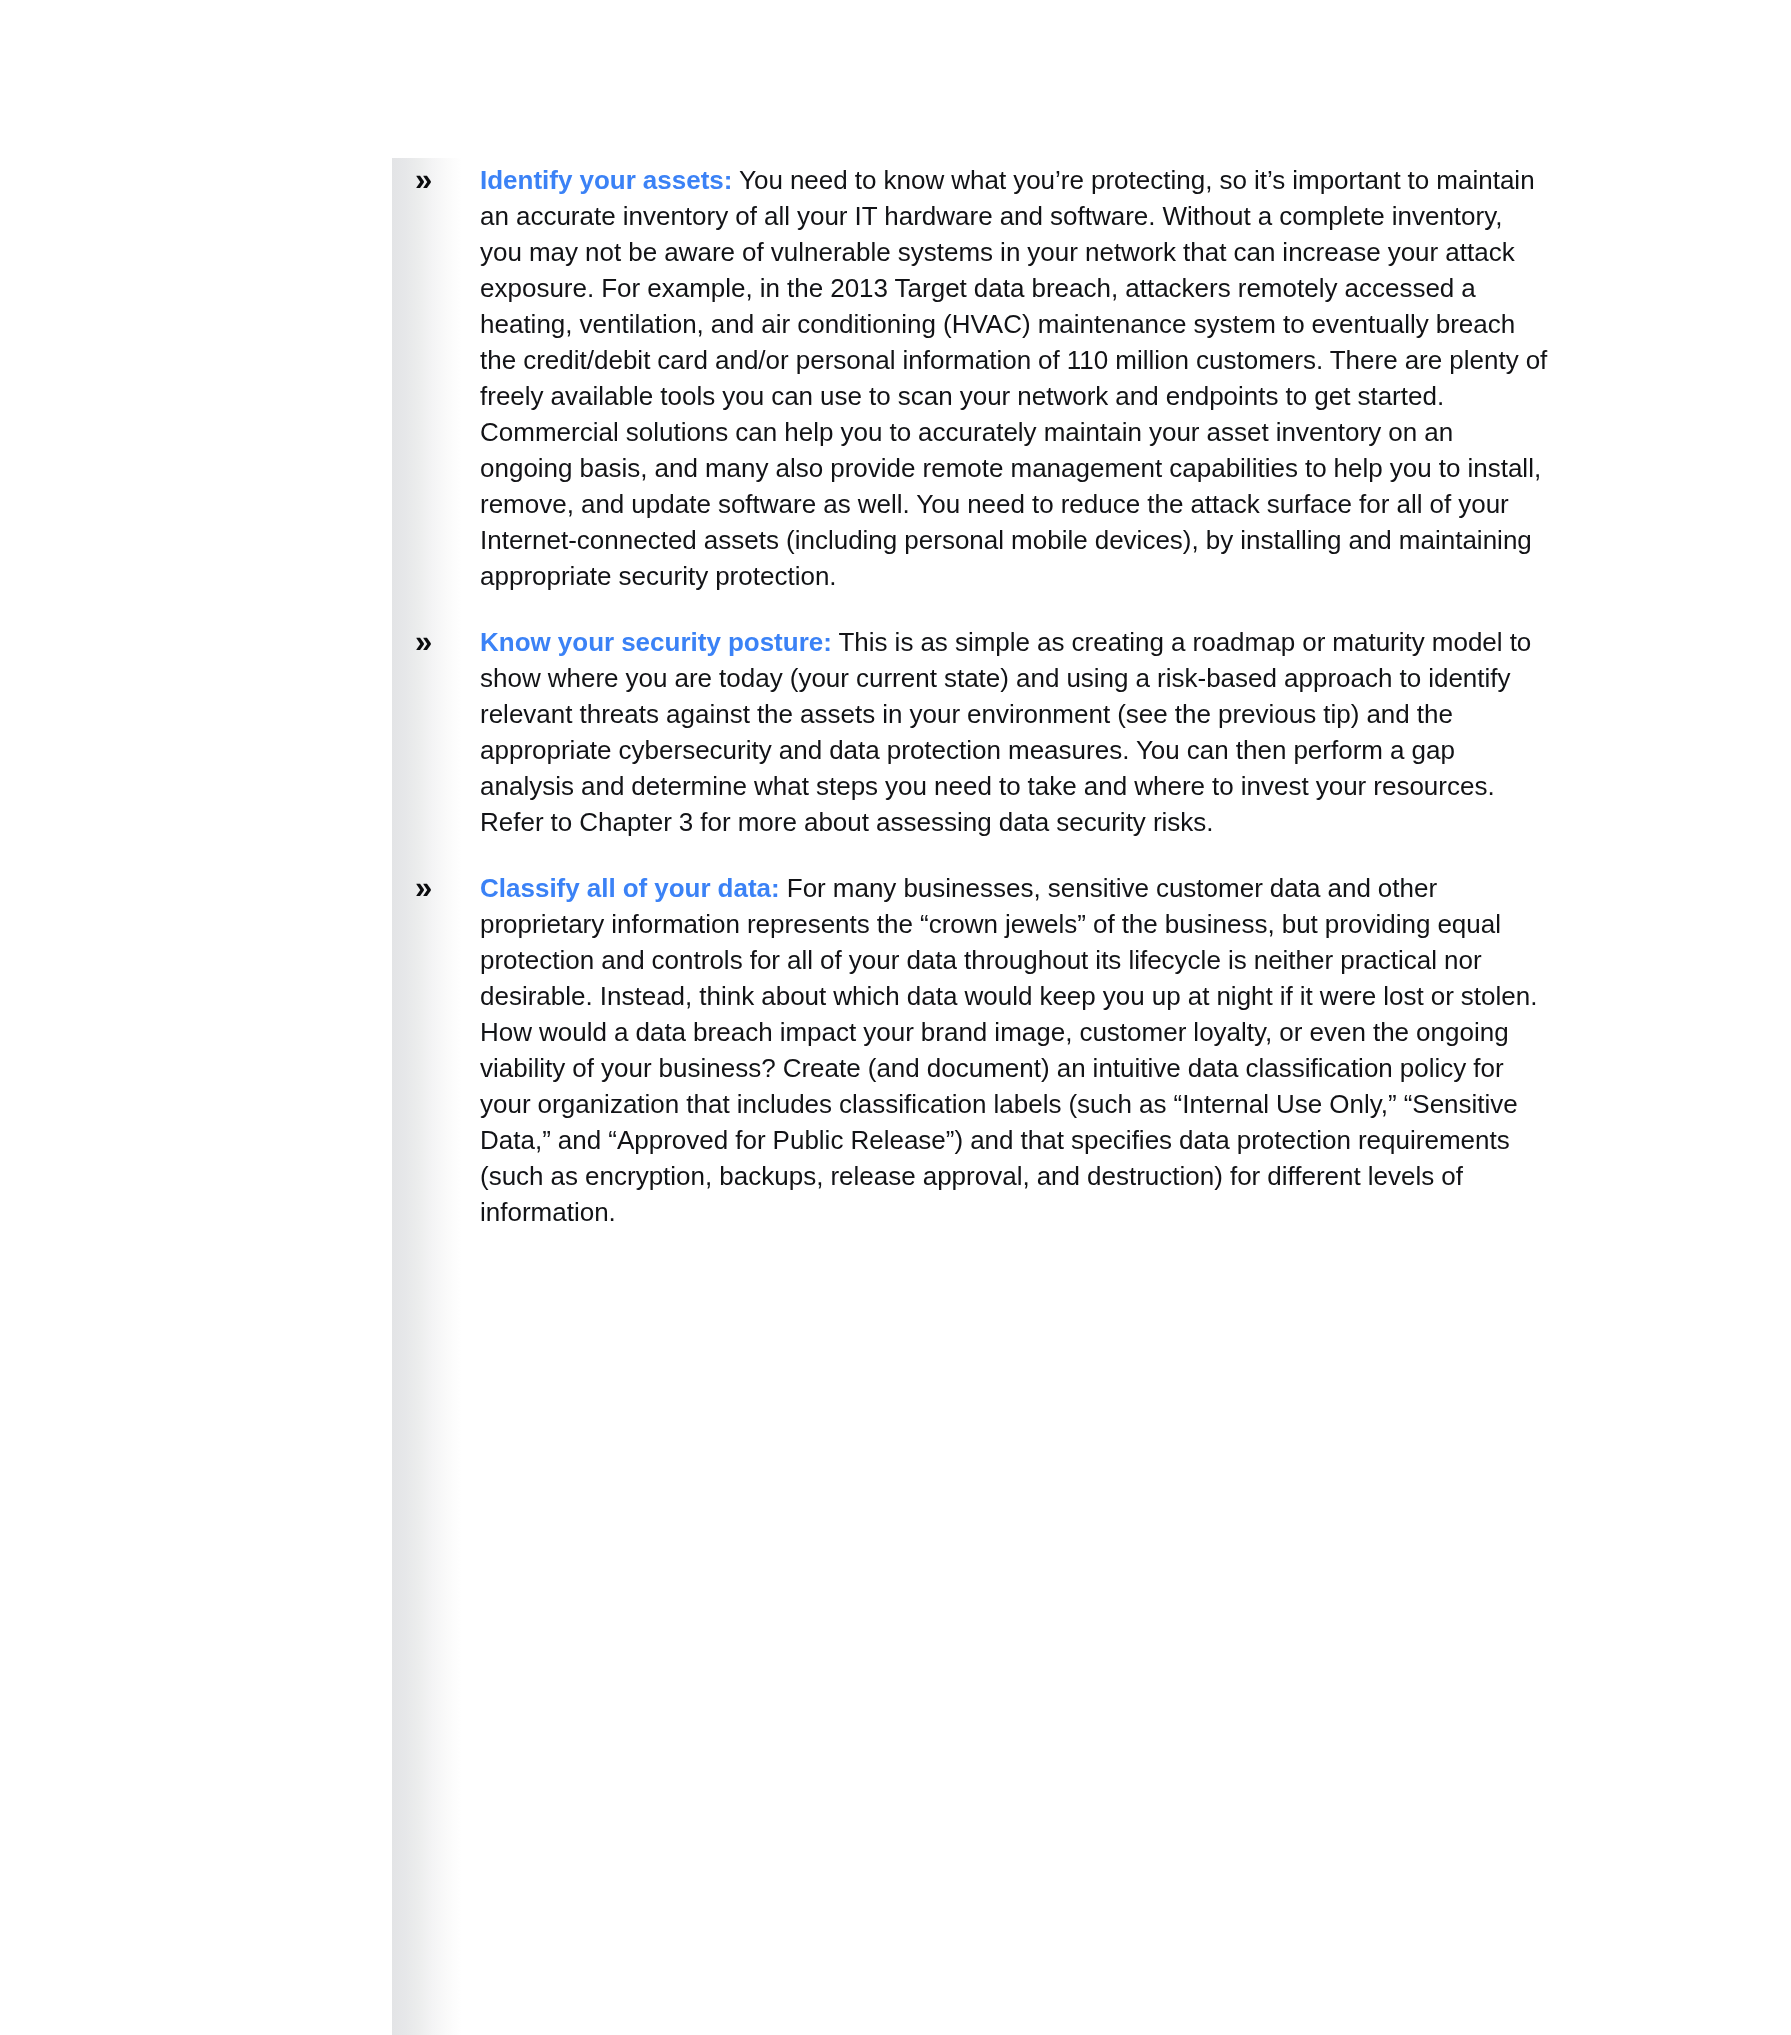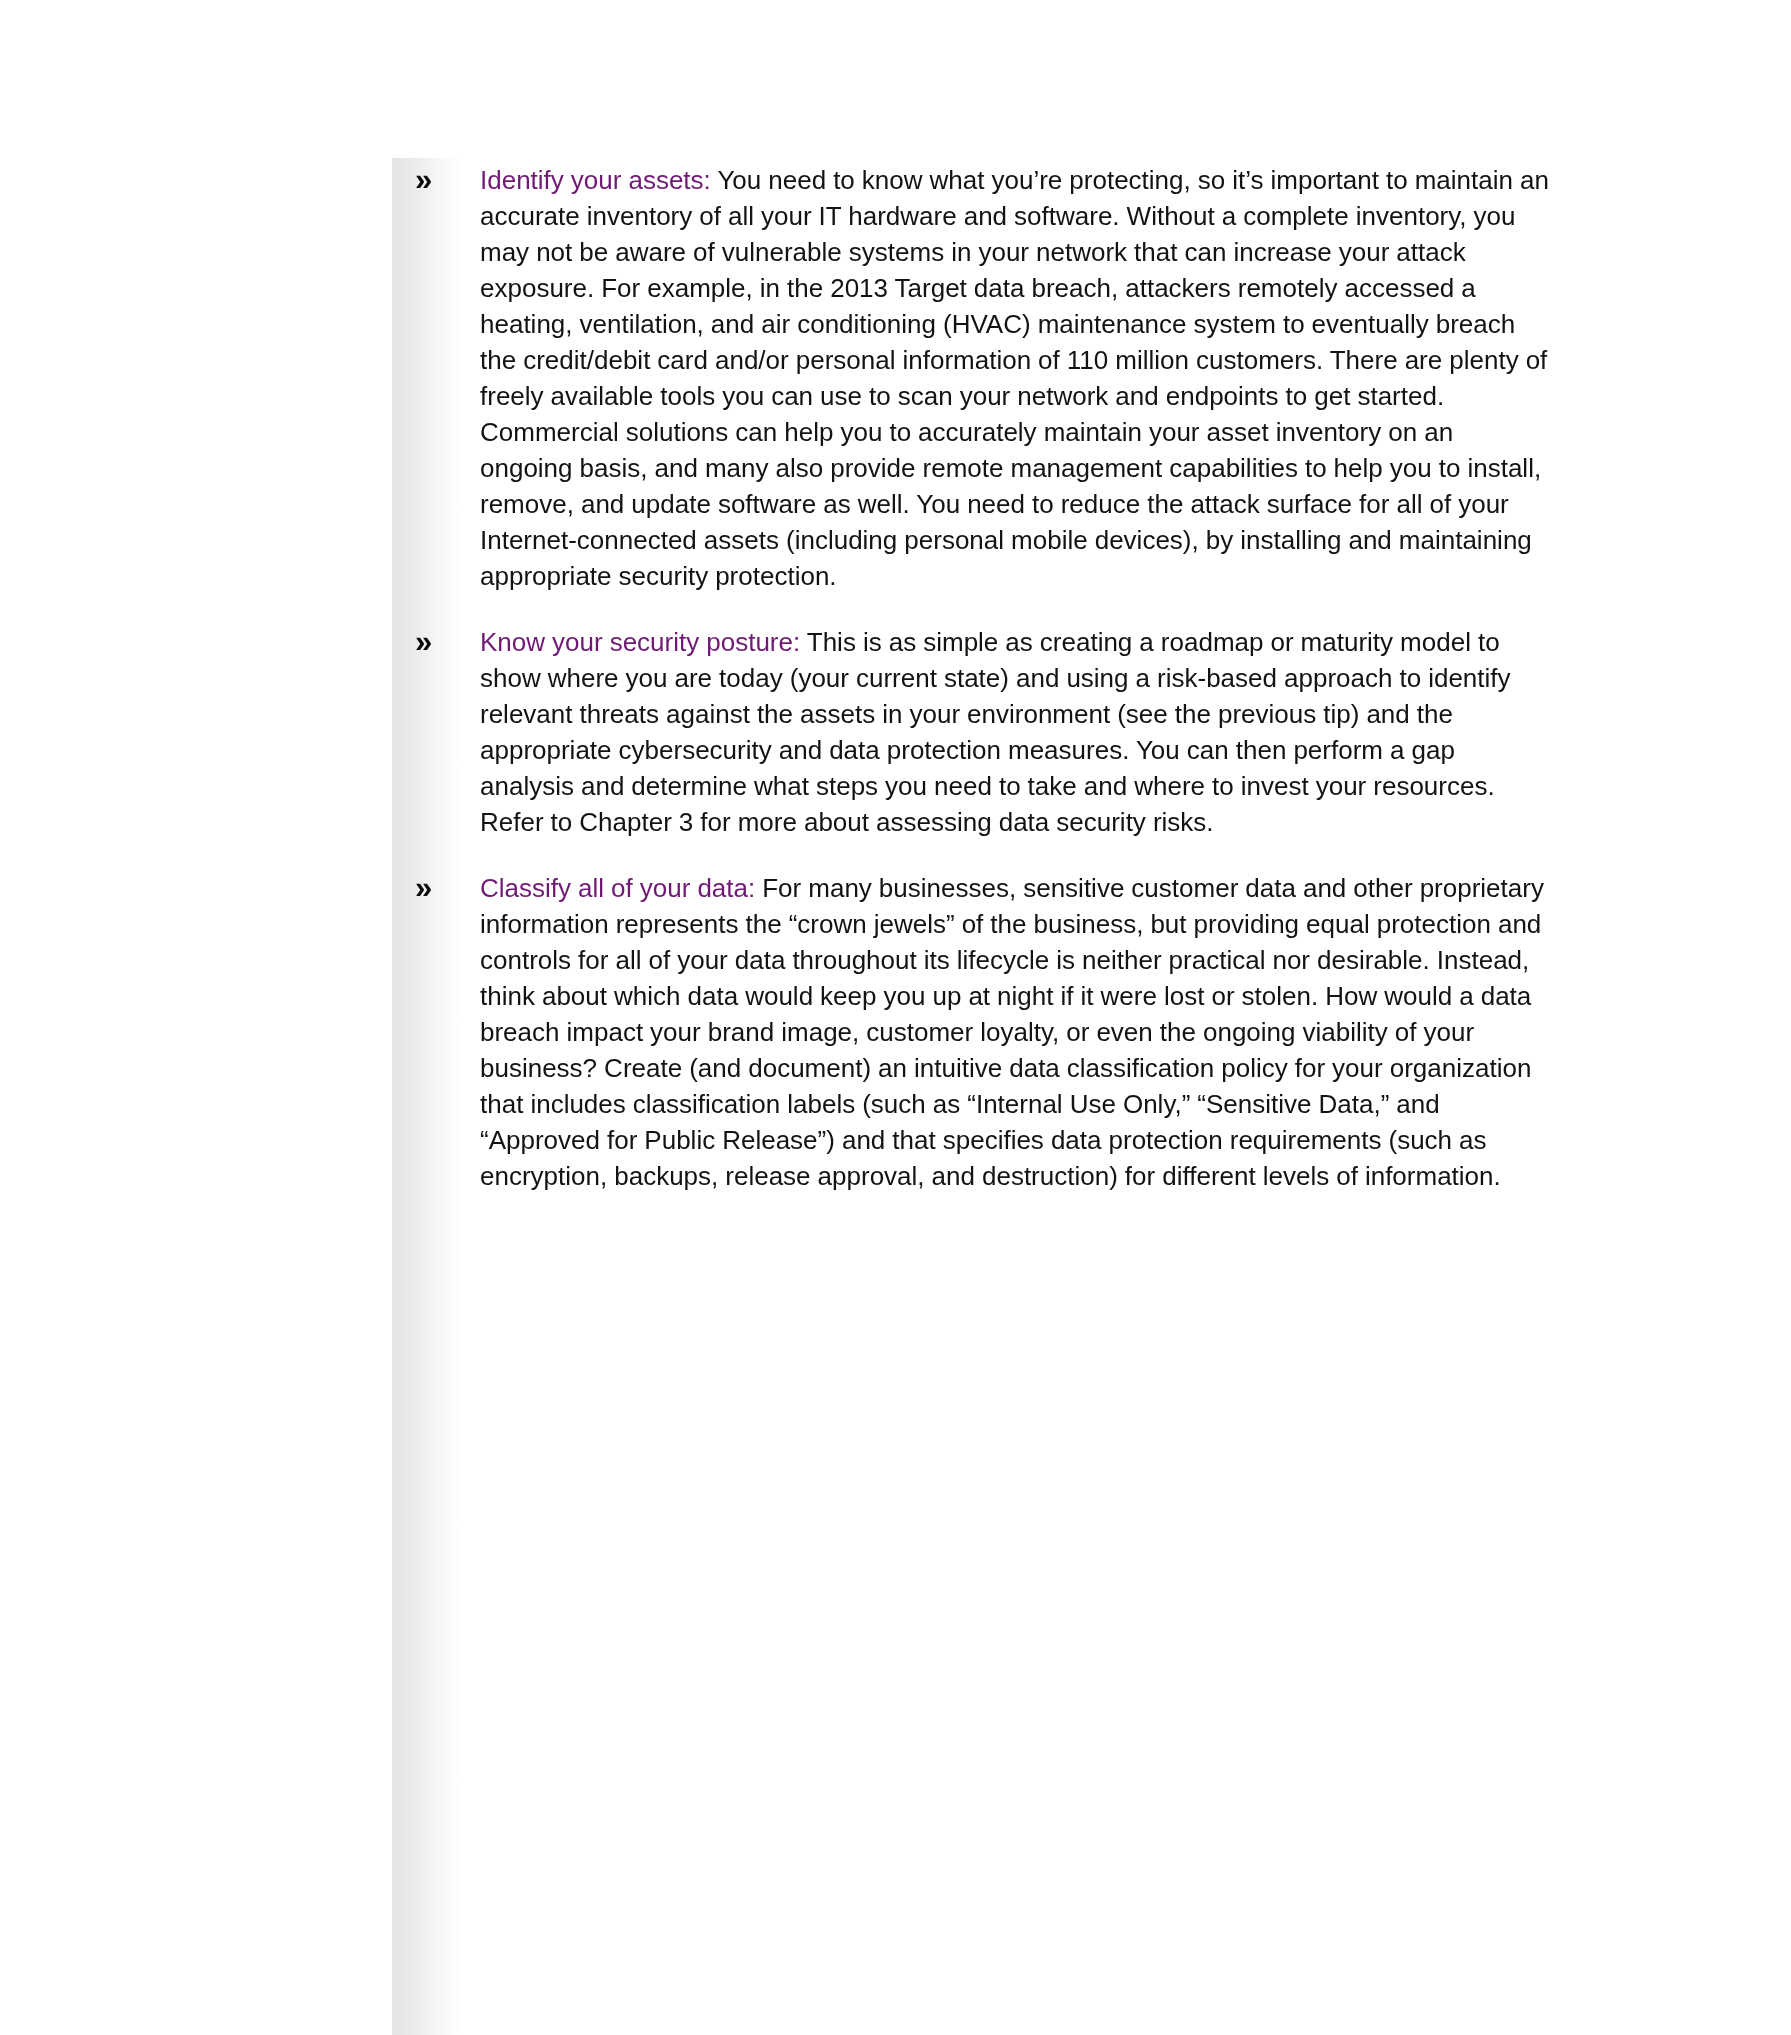--- a/index.html
+++ b/index.html
@@ -72,22 +72,22 @@
   .bullet-body {
     font-size: 26px;
     line-height: 36px;
     color: #121316;
     font-weight: 400;
     text-align: left;
     word-spacing: -0.2px;
   }
 
   .lead-in {
-    font-weight: 400;
-    color: #701a75;
+    font-weight: 700;
+    color: #3b82f6;
     margin-top: 48px;
   }
 </style>
 </head>
 <body>
 
 <div class="page">
 
   <div class="gutter-shadow"></div>
 

